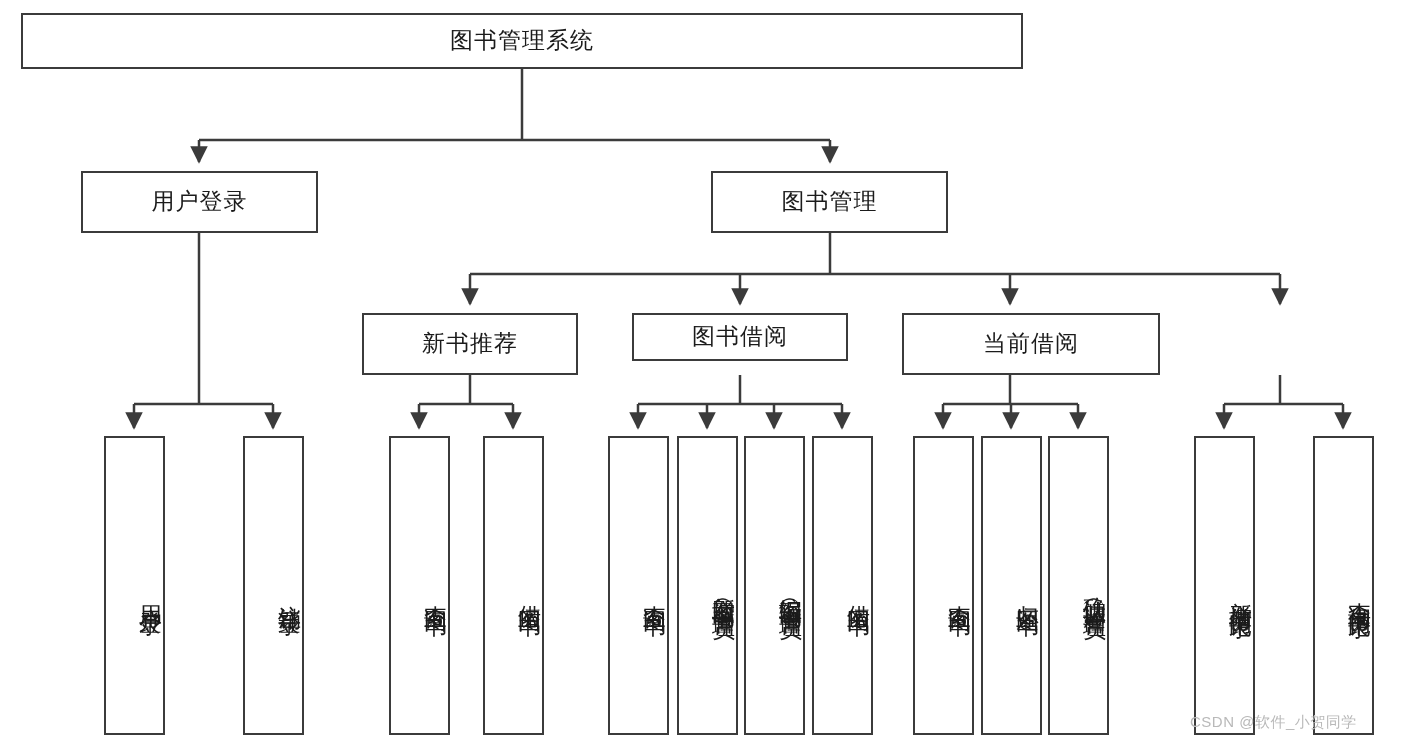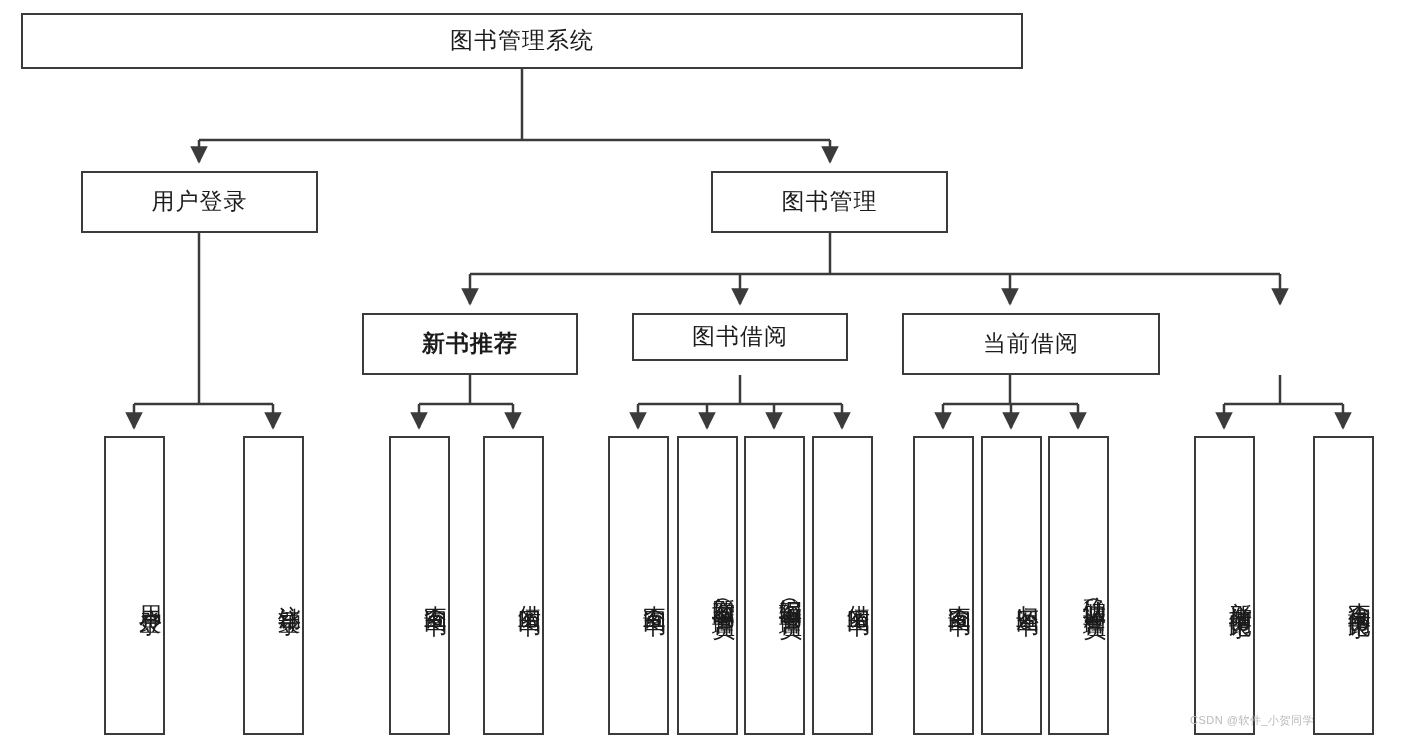--- a/index.html
+++ b/index.html
@@ -45,21 +45,21 @@
   #edges {
     position: absolute;
     left: 0;
     top: 0;
     width: 1405px;
     height: 747px;
     pointer-events: none;
   }
   .watermark {
     position: absolute;
-    font-size: 11px;
+    font-size: 15px;
     color: #b9b9b9;
     white-space: nowrap;
     letter-spacing: 0.5px;
   }
 </style>
 </head>
 <body>
 
 <div id="canvas">
 
@@ -111,21 +111,21 @@
       <path d="M 1224 404 L 1224 428" marker-end="url(#arrow)"></path>
       <path d="M 1343 404 L 1343 428" marker-end="url(#arrow)"></path>
     </g>
   </svg>
 
   <div class="node horiz" style="left: 21px; top: 13px; width: 1002px; height: 56px;">图书管理系统</div>
 
   <div class="node horiz" style="left: 81px; top: 171px; width: 237px; height: 62px;">用户登录</div>
   <div class="node horiz" style="left: 711px; top: 171px; width: 237px; height: 62px;">图书管理</div>
 
-  <div class="node horiz" style="left: 362px; top: 313px; width: 216px; height: 62px; font-weight: bold;">新书推荐</div>
+  <div class="node horiz" style="left: 362px; top: 313px; width: 216px; height: 62px;">新书推荐</div>
   <div class="node horiz" style="left: 632px; top: 313px; width: 216px; height: 48px;">图书借阅</div>
   <div class="node horiz" style="left: 902px; top: 313px; width: 258px; height: 62px;">当前借阅</div>
 
   <div class="node vert" style="left: 104px; top: 436px; width: 61px; height: 299px;">用户登录</div>
   <div class="node vert" style="left: 243px; top: 436px; width: 61px; height: 299px;">注销登录</div>
   <div class="node vert" style="left: 389px; top: 436px; width: 61px; height: 299px;">查询图书</div>
   <div class="node vert" style="left: 483px; top: 436px; width: 61px; height: 299px;">借阅图书</div>
   <div class="node vert" style="left: 608px; top: 436px; width: 61px; height: 299px;">查询图书</div>
   <div class="node vert" style="left: 677px; top: 436px; width: 61px; height: 299px;">新增图书（管理员）</div>
   <div class="node vert" style="left: 744px; top: 436px; width: 61px; height: 299px;">编辑图书（管理员）</div>

